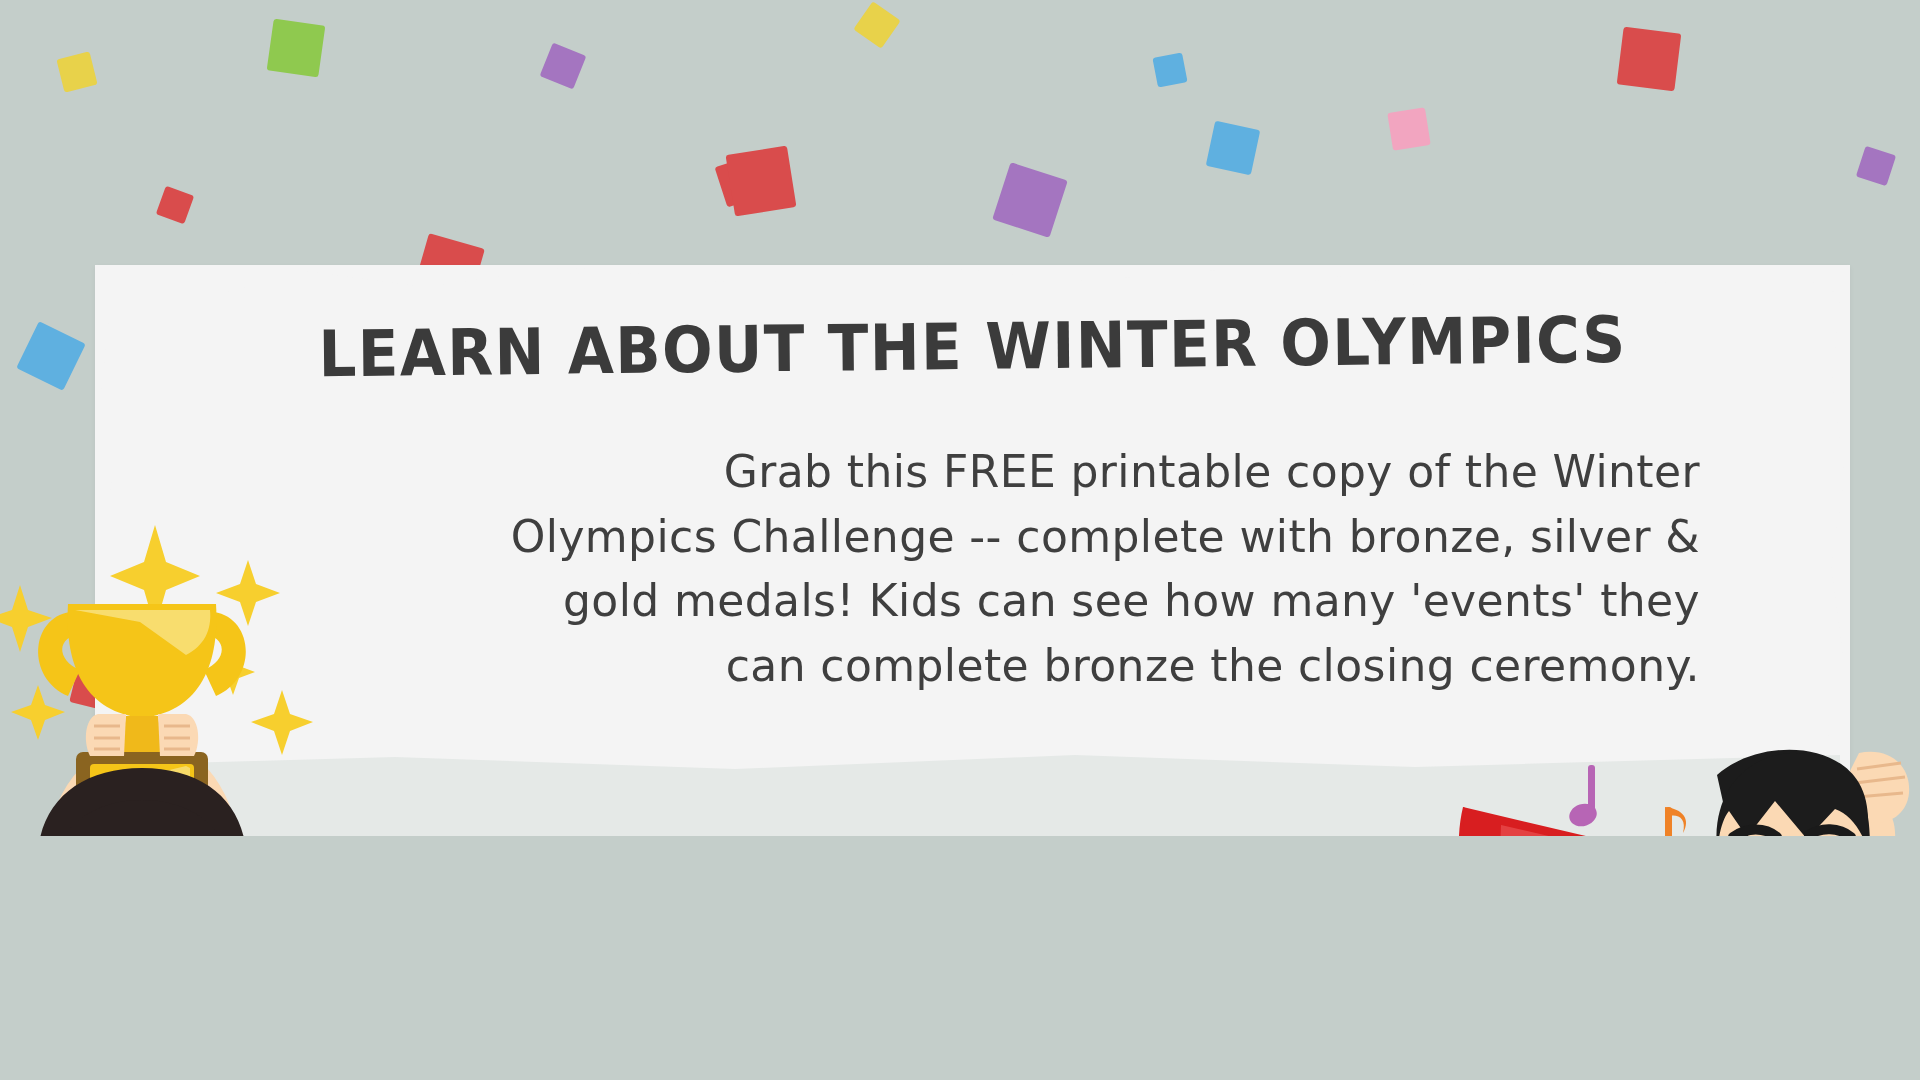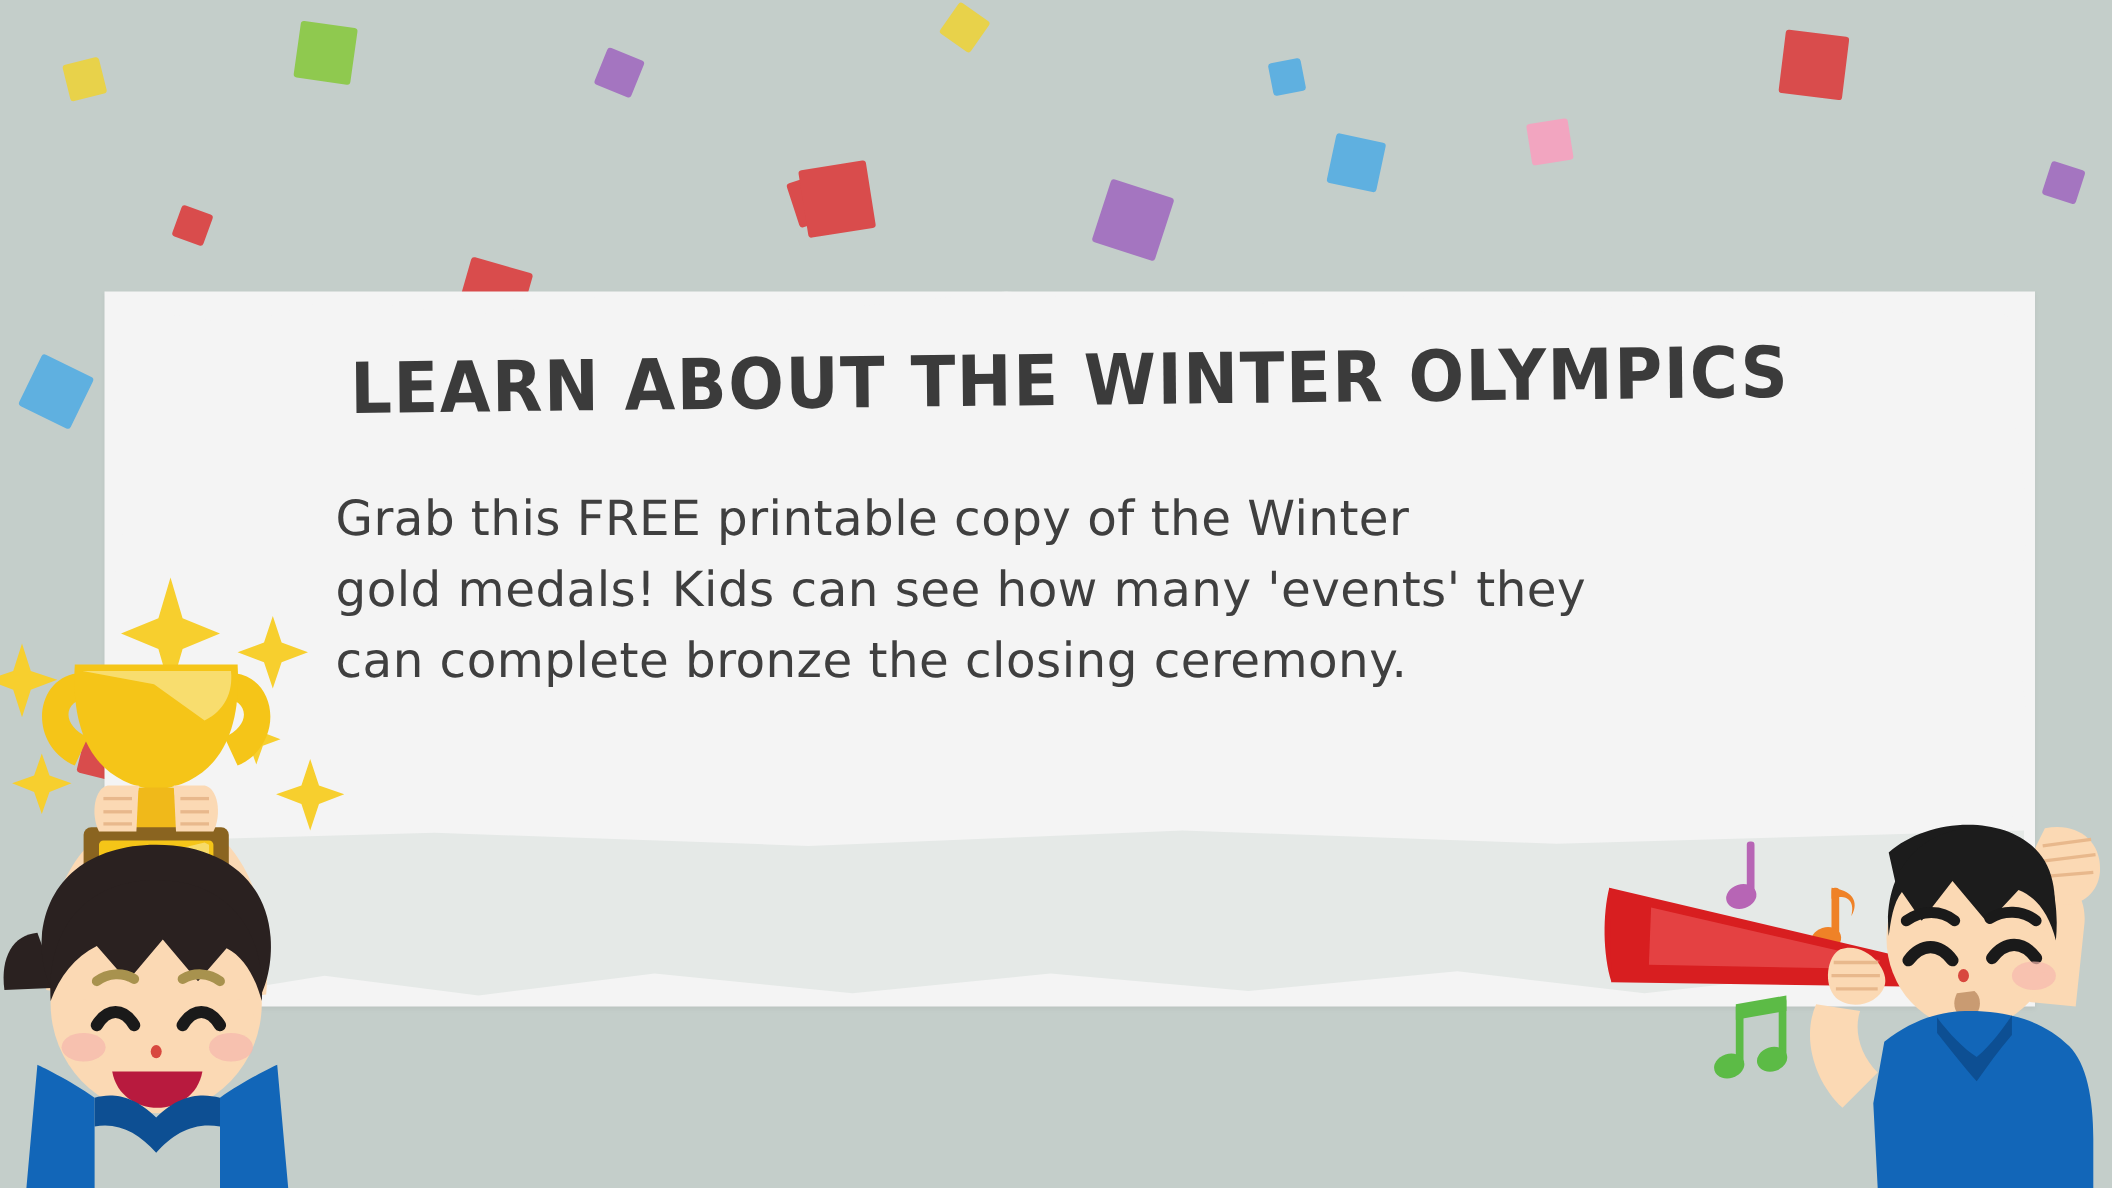--- a/index.html
+++ b/index.html
@@ -2,21 +2,21 @@
 <html><head>
 <meta charset="utf-8">
 <style>
   * { margin:0; padding:0; box-sizing:border-box; }
   html,body { width:1920px; height:1080px; overflow:hidden; }
   body {
     font-family:"DejaVu Sans", sans-serif;
     background:#c4ceca;
     position:relative;
   }
-  #stage { position:absolute; inset:0; width:1920px; height:1080px; overflow:hidden; background:#c4ceca; }
+  #stage { position:absolute; inset:0; width:1920px; height:836px; overflow:hidden; background:#c4ceca; }
 
   
   #confetti { position:absolute; left:0; top:0; width:1920px; height:260px; }
   .confetti-piece { position:absolute; border-radius:3px; }
 
   
   #banner-wrap { position:absolute; left:95px; top:265px; width:1755px; height:650px; }
   .paper {
     position:absolute; inset:0;
     background:#f4f4f4;
@@ -30,21 +30,21 @@
     font-family:"DejaVu Sans", sans-serif;
     font-weight:bold;
     font-size:64px;
     letter-spacing:1.5px;
     color:#3b3b3b;
     transform:scaleX(0.93) rotate(-0.6deg);
     white-space:nowrap;
   }
   #body-copy {
     position:absolute; left:210px; right:150px; top:175px;
-    text-align:left;
+    text-align:right;
     font-family:"DejaVu Sans", sans-serif;
     font-size:44px;
     line-height:1.47;
     color:#3f3f3f;
     letter-spacing:0.4px;
   }
   #body-copy .ln { display:block; white-space:nowrap; }
 
   
   .char { position:absolute; }
@@ -101,20 +101,21 @@
 
       <path d="M14,500 L300,492 L640,504 L980,490 L1320,502 L1745,490
                L1745,540 L1724,600 L1700,636 L1560,620 L1400,638 L1230,618 L1040,636
                L860,620 L680,638 L500,620 L340,640 L200,622 L90,640 L28,612 L16,540 Z" fill="#e5e9e7"></path>
     </svg>
 
     <div id="title">LEARN ABOUT THE WINTER OLYMPICS</div>
 
     <div id="body-copy">
       <span class="ln">Grab this FREE printable copy of the Winter</span>
+      <span class="ln">Olympics Challenge -- complete with bronze, silver &amp;</span>
       <span class="ln">gold medals!  Kids can see how many 'events' they</span>
       <span class="ln">can complete bronze the closing ceremony.</span>
     </div>
   </div>
 
   <svg id="girl" class="char" viewBox="0 0 340 580">
 
     <g fill="#f7cf2e">
       <path d="M165,25 L176,62 L210,76 L176,90 L165,128 L154,90 L120,76 L154,62 Z"></path>
       <path d="M258,60 L266,84 L290,93 L266,102 L258,126 L250,102 L226,93 L250,84 Z"></path>

